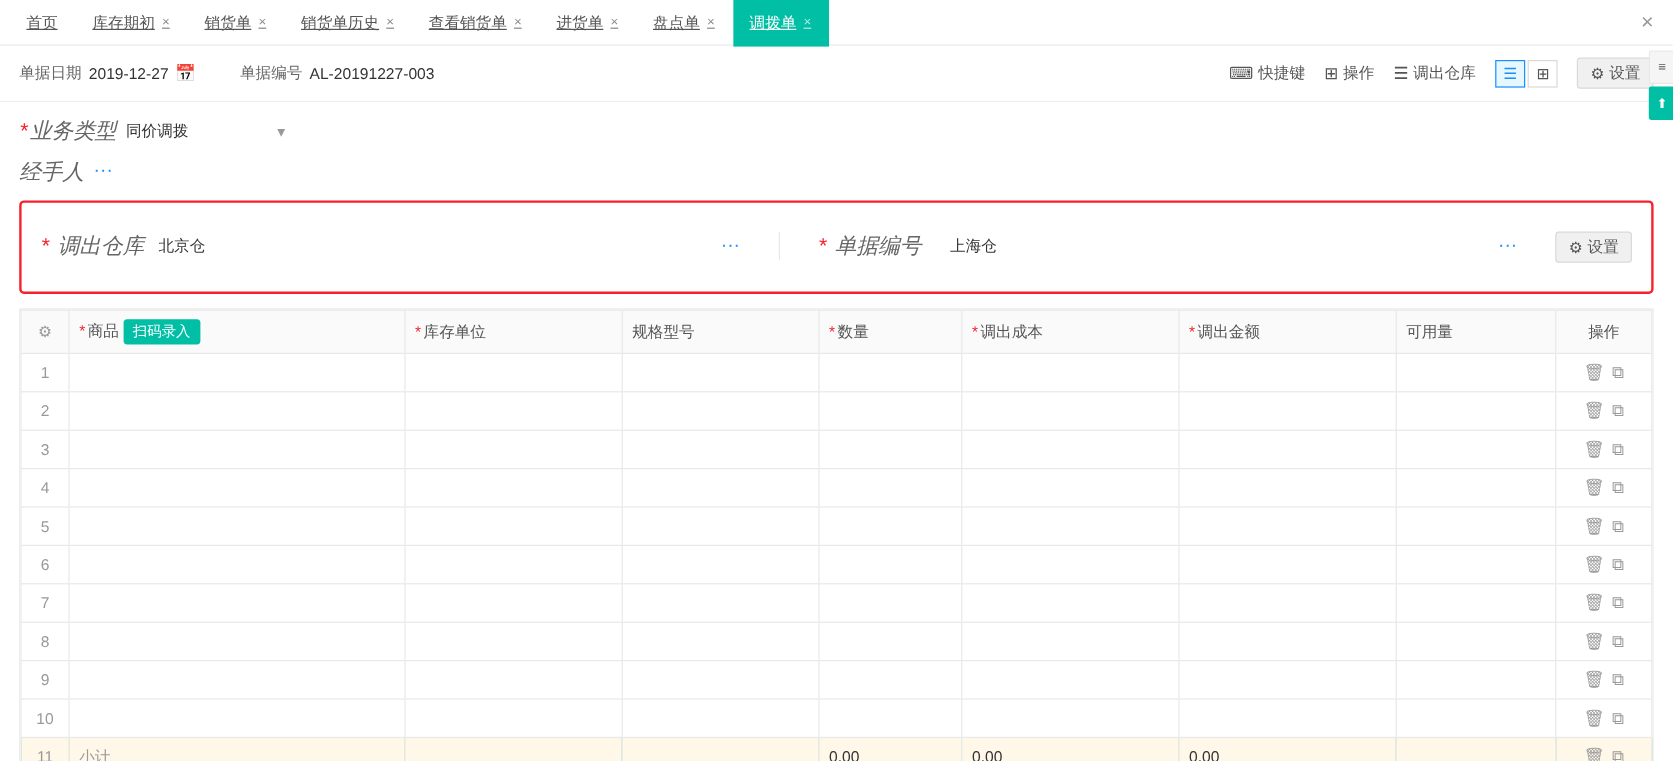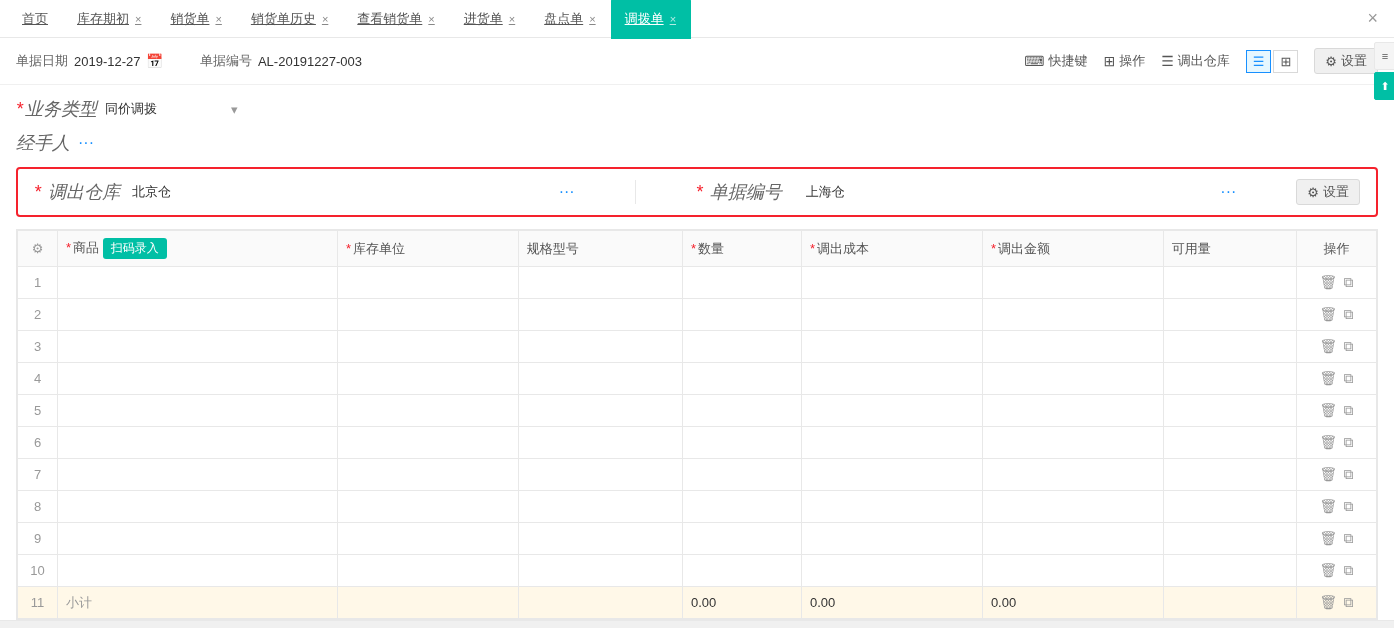--- a/index.html
+++ b/index.html
@@ -144,25 +144,25 @@
       outline: none;
       min-width: 100px;
     }
     .dropdown-icon { color: #999; cursor: pointer; }
     .more-icon { color: #1890ff; cursor: pointer; font-size: 16px; }
 
     
     .warehouse-section {
       border: 2px solid #f5222d;
       border-radius: 4px;
-      padding: 10px 16px;
+      padding: 24px 16px;
       margin: 0 16px;
       display: flex;
-      align-items: center;
-      gap: 60px;
+      align-items: flex-start;
+      gap: 32px;
     }
     .warehouse-field {
       display: flex;
       align-items: center;
       gap: 8px;
       flex: 1;
     }
     .warehouse-divider {
       width: 1px;
       height: 24px;

